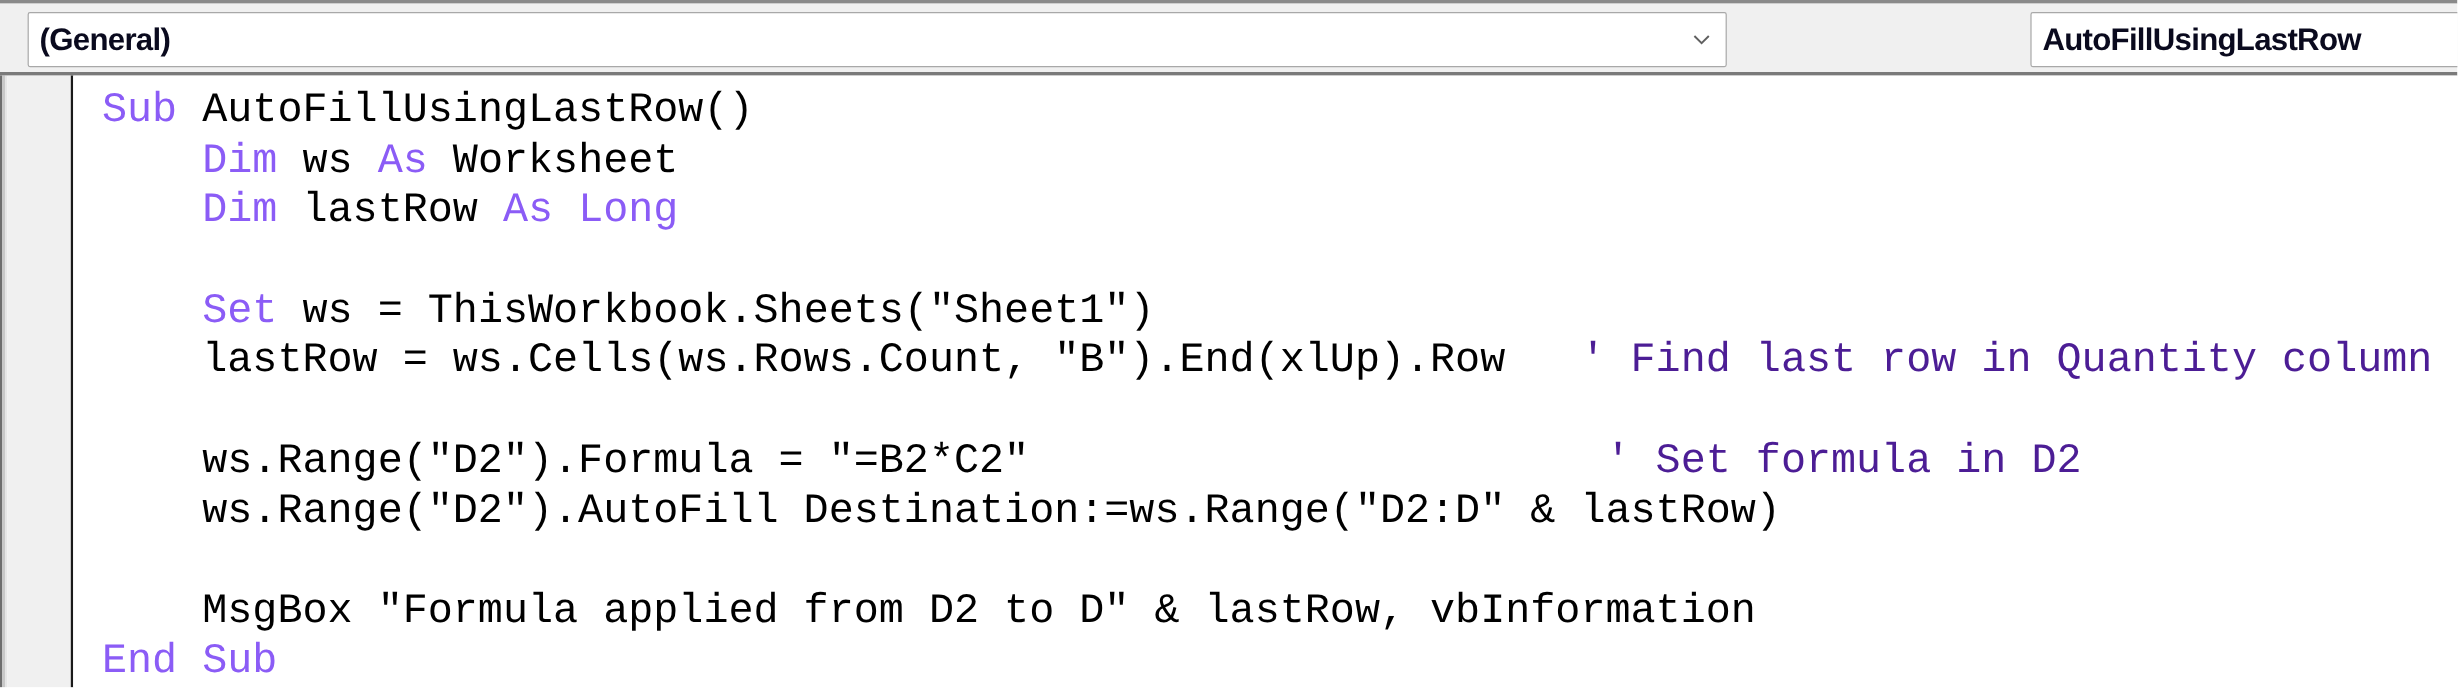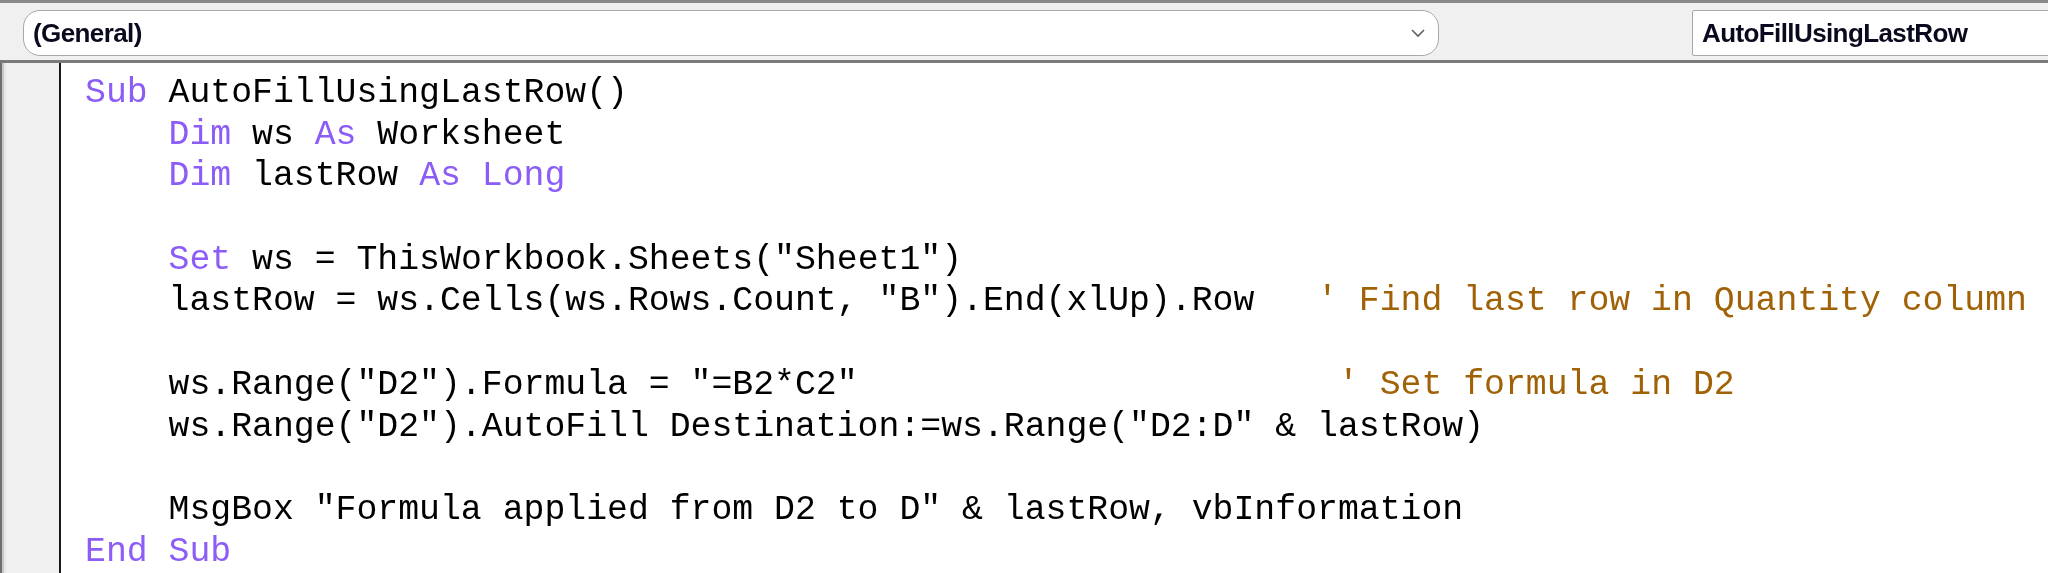--- a/index.html
+++ b/index.html
@@ -35,21 +35,20 @@
       top: 7px;
       height: 46px;
       background: #ffffff;
       border: 1px solid #a8a8a8;
       box-sizing: border-box;
       border-radius: 2px;
     }
     .combo-left {
       left: 23px;
       width: 1416px;
-      border-radius: 17px;
     }
     .combo-right {
       left: 1692px;
       width: 380px;
     }
     .combo-text {
       position: absolute;
       left: 9px;
       top: 6px;
       font-family: "Liberation Sans", sans-serif;
@@ -105,21 +104,21 @@
       font-size: 34.8px;
       line-height: 41.7px;
       color: #000000;
       white-space: pre;
     }
     .code-line {
       height: 41.7px;
       white-space: pre;
     }
     .kw { color: #8b5cf6; }
-    .cm { color: #a16207; }
+    .cm { color: #4c1d95; }
     .tx { color: #000000; }
   </style>
 </head>
 <body>
 
 <div class="window">
   <div class="top-edge"></div>
 
   <div class="toolbar">
     <div class="combo combo-left">

